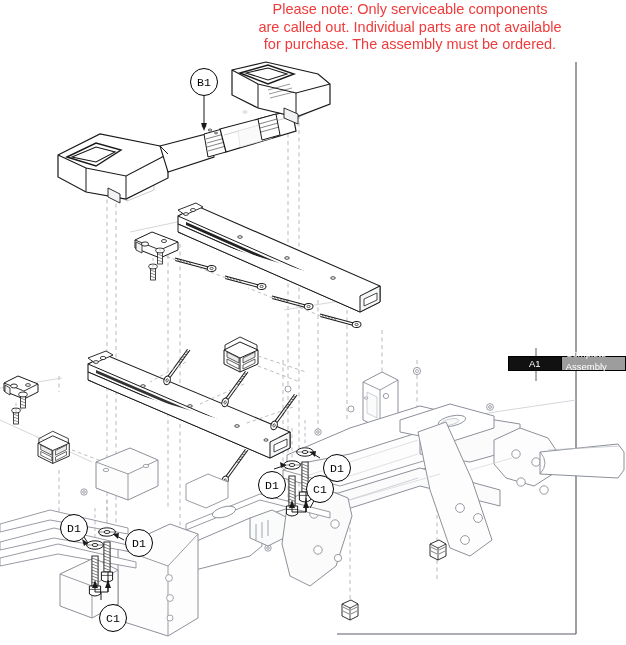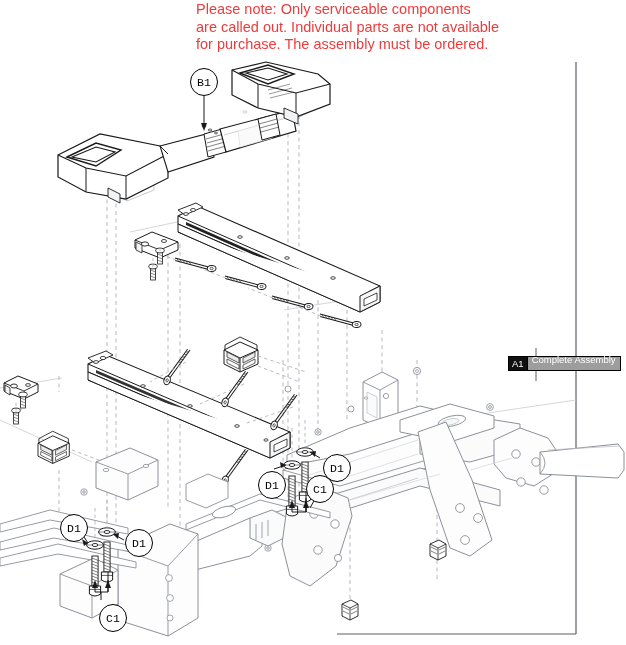--- a/index.html
+++ b/index.html
@@ -17,21 +17,21 @@
     height: 645px;
     background: #ffffff;
     overflow: hidden;
   }
   
   #note {
     position: absolute;
     left: 196px;
     top: 1px;
     width: 428px;
-    text-align: left;
+    text-align: center;
     color: #ef3b3b;
     font-size: 14.5px;
     line-height: 17.5px;
     font-family: "Liberation Sans", sans-serif;
     white-space: pre-line;
   }
   
   #legend {
     position: absolute;
     left: 508px;
@@ -41,21 +41,21 @@
     border: 1px solid #000;
     background: #9d9d9d;
     height: 15px;
     box-sizing: border-box;
   }
   #legend .lg-code {
     background: #111111;
     color: #ffffff;
     font-size: 9.5px;
     line-height: 13px;
-    padding: 0 3px;
+    padding: 0 20px;
     font-family: "Liberation Sans", sans-serif;
     display: flex;
     align-items: center;
     border-right: 1px solid #000;
   }
   #legend .lg-label {
     background: #9d9d9d;
     color: #ffffff;
     font-size: 9.5px;
     line-height: 13px;

